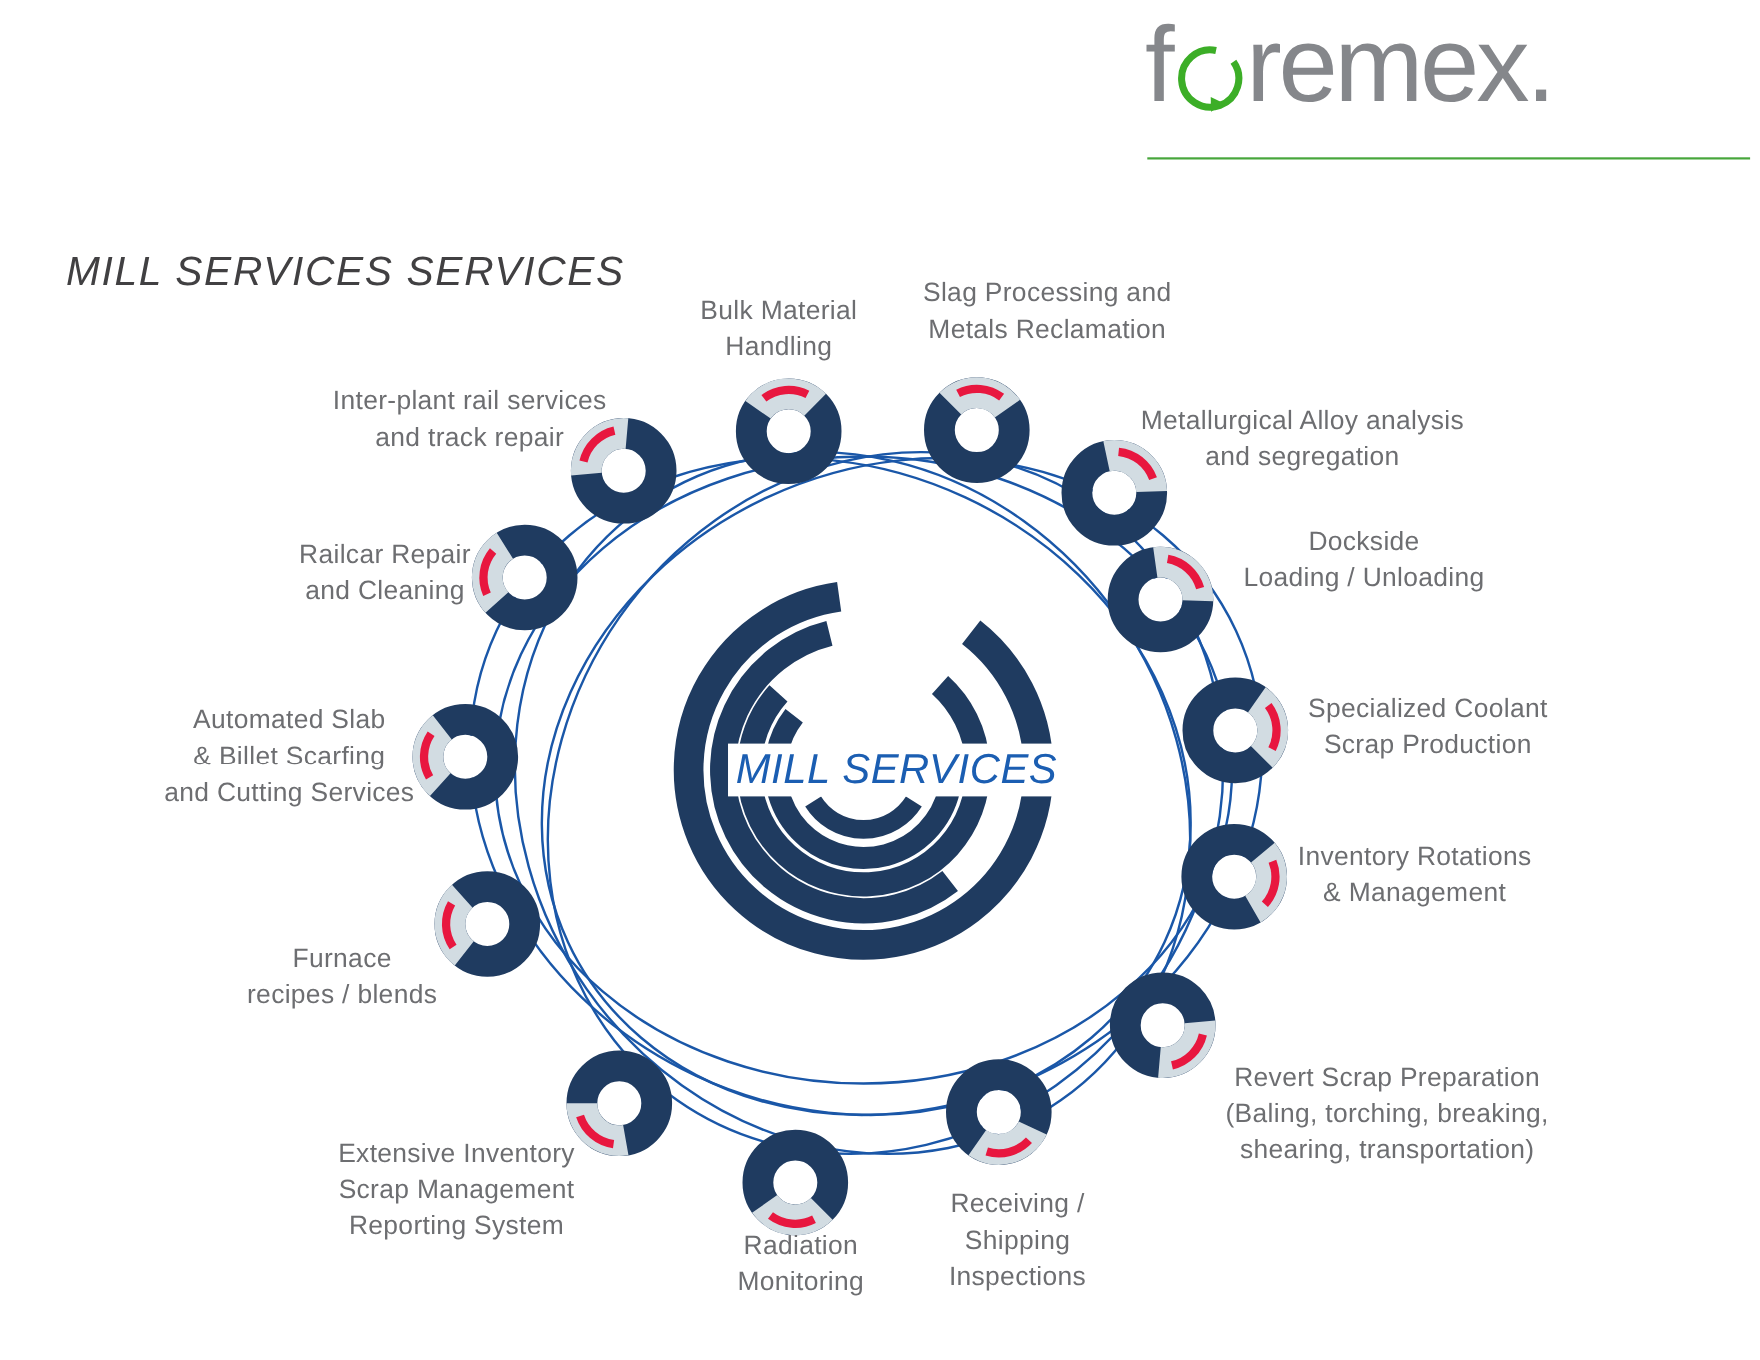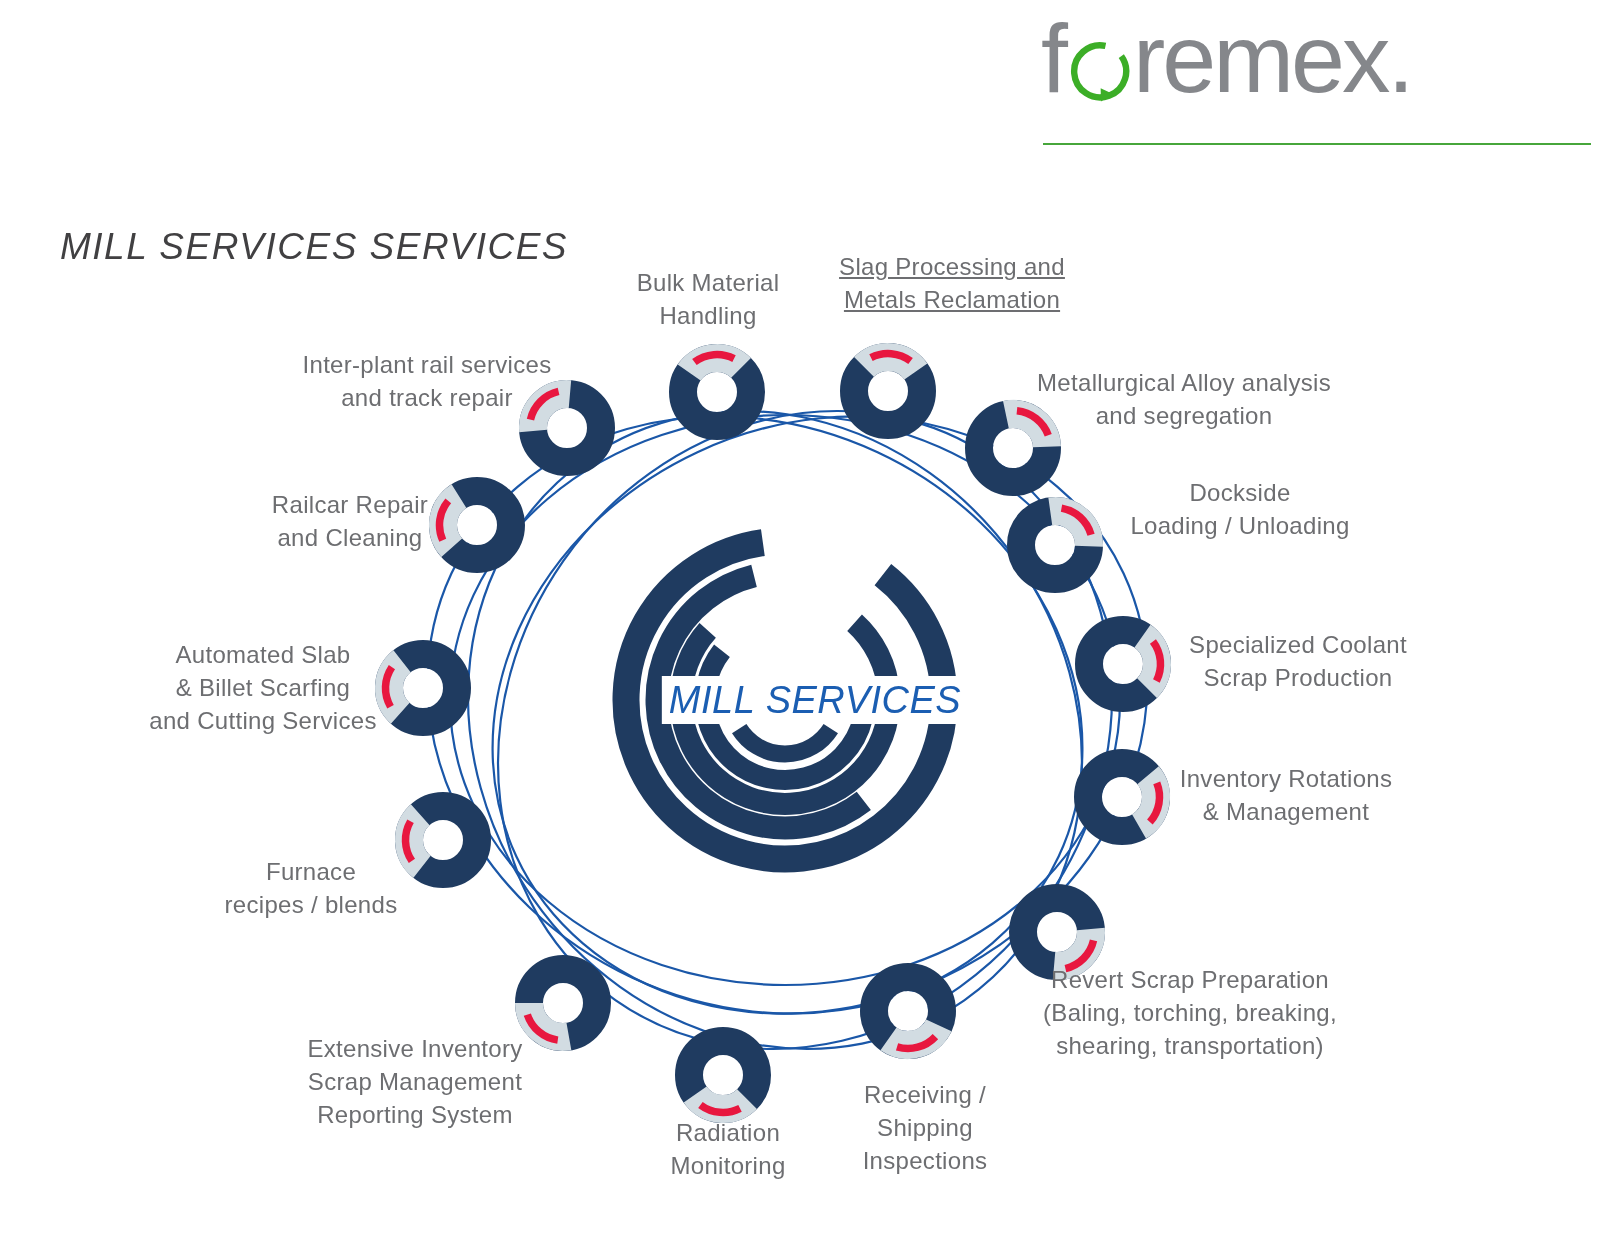--- a/index.html
+++ b/index.html
@@ -140,31 +140,31 @@
   </div>
   <div class="brand-rule"></div>
 
   <div class="page-title">MILL SERVICES SERVICES</div>
 
   <div class="center-label" id="center-label" style="left: 815px; top: 676px;">MILL SERVICES</div>
 
   <div id="labels">
       <div class="svc-label" style="left: 708px; top: 266px;">Bulk Material
 Handling</div>
-      <div class="svc-label" style="left: 952px; top: 250px; text-decoration: underline;">Slag Processing and
+      <div class="svc-label" style="left: 952px; top: 250px;">Slag Processing and
 Metals Reclamation</div>
       <div class="svc-label" style="left: 1184px; top: 366px;">Metallurgical Alloy analysis
 and segregation</div>
       <div class="svc-label" style="left: 1240px; top: 476px;">Dockside
 Loading / Unloading</div>
       <div class="svc-label" style="left: 1298px; top: 628px;">Specialized Coolant
 Scrap Production</div>
       <div class="svc-label" style="left: 1286px; top: 762px;">Inventory Rotations
 &amp; Management</div>
-      <div class="svc-label" style="left: 1190px; top: 963px;">Revert Scrap Preparation
+      <div class="svc-label" style="left: 1261px; top: 963px;">Revert Scrap Preparation
 (Baling, torching, breaking,
 shearing, transportation)</div>
       <div class="svc-label" style="left: 925px; top: 1078px;">Receiving /
 Shipping
 Inspections</div>
       <div class="svc-label" style="left: 728px; top: 1116px;">Radiation
 Monitoring</div>
       <div class="svc-label" style="left: 415px; top: 1032px;">Extensive Inventory
 Scrap Management
 Reporting System</div>

